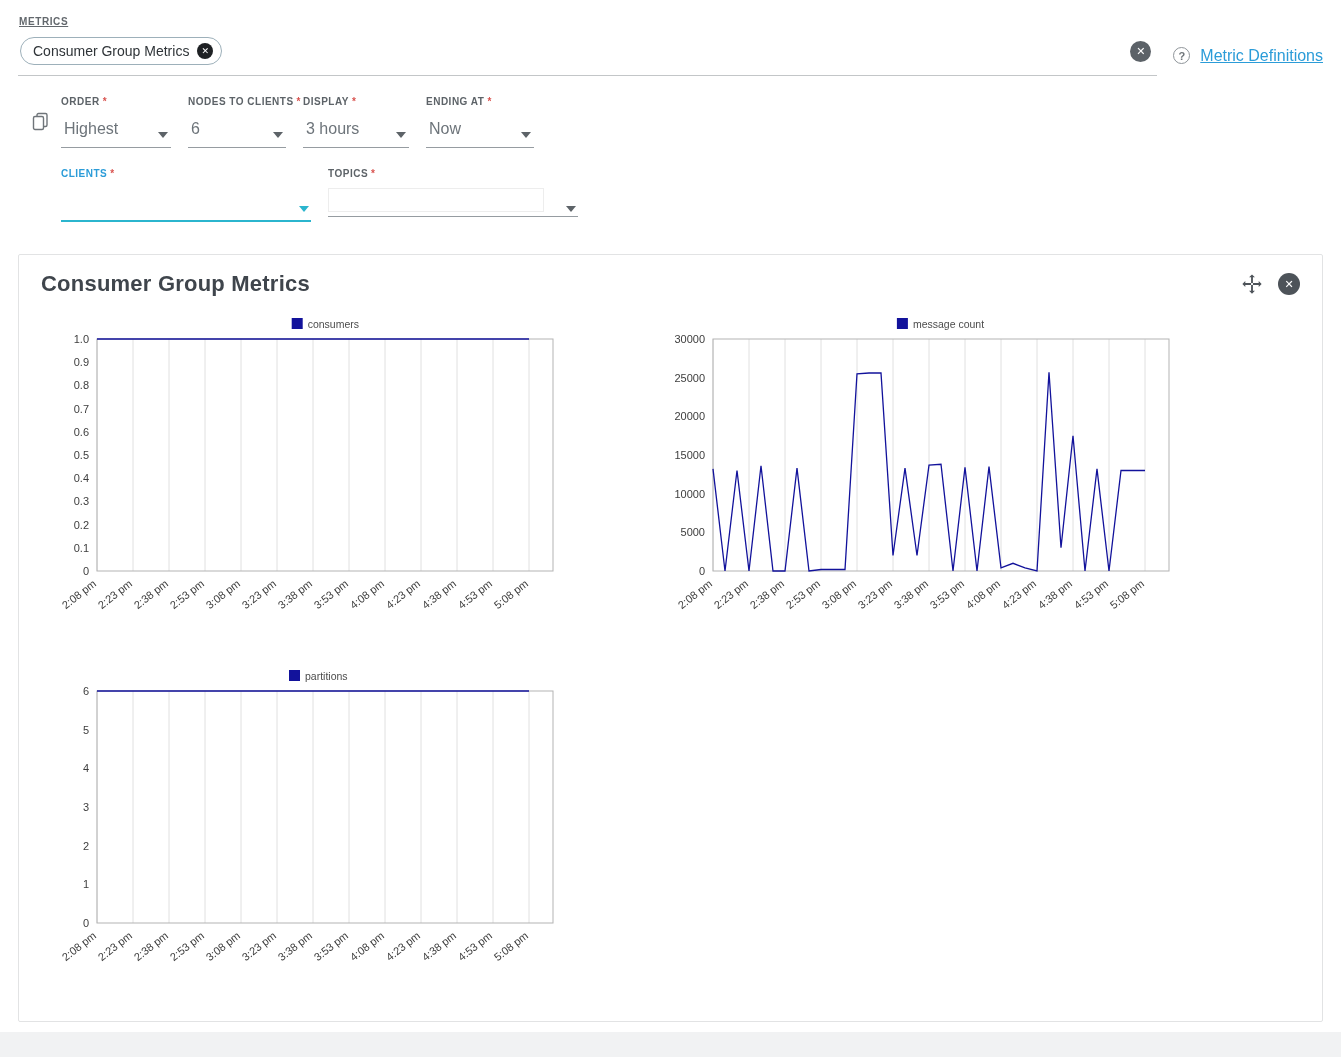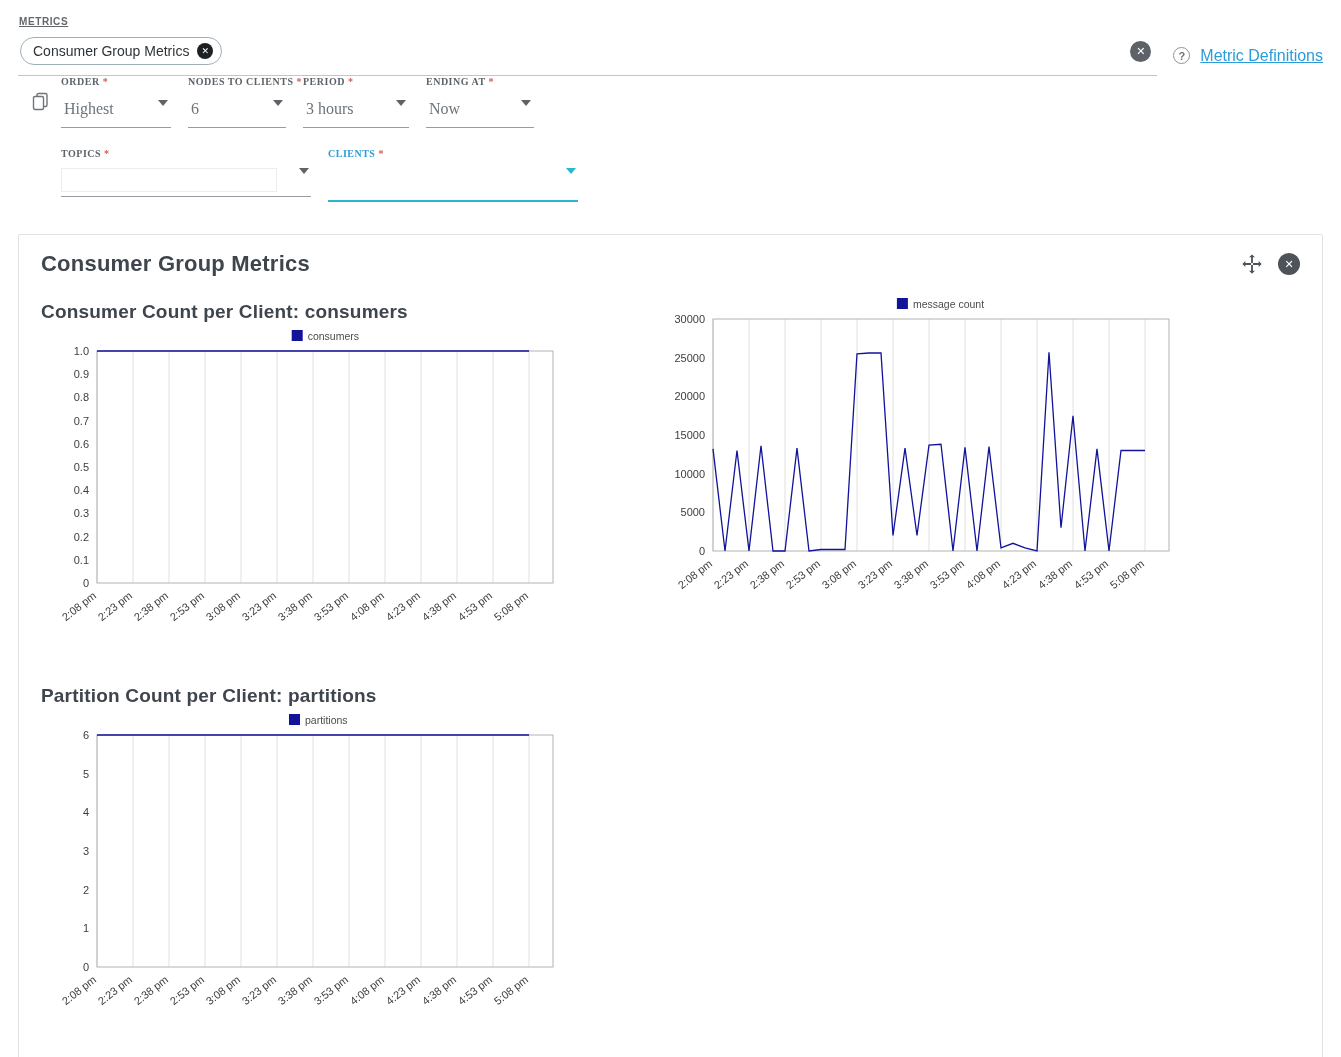--- a/index.html
+++ b/index.html
@@ -15,28 +15,28 @@
   .chip-x { width: 16px; height: 16px; border-radius: 50%; background: #1e2124; color: #fff; display: inline-flex; align-items: center; justify-content: center; font-size: 9px; cursor: pointer; }
   .chip-x::before { content: "\2715"; }
   .spacer { flex: 1; }
   .clear-btn { width: 21px; height: 21px; border-radius: 50%; border: none; background: #5c6268; color: #fff; font-size: 11px; display: inline-flex; align-items: center; justify-content: center; cursor: pointer; padding: 0; }
   .clear-btn::before { content: "\2715"; }
   .help { width: 17px; height: 17px; margin: 0 10px 0 16px; border-radius: 50%; border: 1.5px solid #8f959a; color: #6f757a; font-size: 11px; font-weight: 700; display: inline-flex; align-items: center; justify-content: center; cursor: pointer; }
   .help::before { content: "?"; }
   .mdlink { color: #2b9cd8; font-size: 16px; font-weight: 500; text-decoration: underline; cursor: pointer; white-space: nowrap; }
 
   
-  .form { display: flex; gap: 12px; padding-left: 14px; font-family: Liberation Serif, serif; }
+  .form { display: flex; gap: 12px; margin-top: 20px; padding-left: 14px; }
   .copy-icon-wrap { margin-top: 16px; }
   .fields { display: flex; flex-direction: column; gap: 20px; }
   .frow { display: flex; gap: 17px; }
   .field { display: flex; flex-direction: column; }
   .flabel { font-size: 10px; font-weight: 700; letter-spacing: .05em; color: #5d6368; margin-bottom: 9px; white-space: nowrap; }
   .req { color: #d9534f; margin-left: 3px; }
-  .fcontrol { display: flex; align-items: flex-start; justify-content: space-between; border-bottom: 1px solid #969ca1; padding: 4px 3px 9px 3px; }
+  .fcontrol { display: flex; align-items: flex-end; justify-content: space-between; border-bottom: 1px solid #969ca1; padding: 4px 3px 9px 3px; }
   .fvalue { font-size: 16px; color: #6d747a; }
   .caret { width: 0; height: 0; border-left: 5px solid transparent; border-right: 5px solid transparent; border-top: 6px solid #5d6368; }
   .combo { padding: 0 2px 4px 0; }
   .combo input { flex: 1; height: 24px; border: 1px solid #ededed; background: #fff; margin-right: 22px; outline: none; font-family: inherit; font-size: 14px; color: #3f454c; }
   .field.focused .flabel { color: #2b9cd8; }
   .field.focused .flabel .req { color: #d9534f; }
   .field.focused .fcontrol { border-bottom: 2px solid #2bb5ce; padding-bottom: 8px; }
   .field.focused .caret { border-top-color: #2bb5ce; }
   .field.focused input { border-color: transparent; }
 
@@ -93,44 +93,44 @@
             </div>
         </div>
         <div class="field" style="width:98px">
           <div class="flabel"><span>NODES TO CLIENTS</span><span class="req">*</span></div>
           <div class="fcontrol">
               <span class="fvalue">6</span>
               <span class="caret"></span>
             </div>
         </div>
         <div class="field" style="width:106px">
-          <div class="flabel"><span>PERIOD</span><span class="req">*</span></div>
+          <div class="flabel"><span>DISPLAY</span><span class="req">*</span></div>
           <div class="fcontrol">
               <span class="fvalue">3 hours</span>
               <span class="caret"></span>
             </div>
         </div>
         <div class="field" style="width:108px">
           <div class="flabel"><span>ENDING AT</span><span class="req">*</span></div>
           <div class="fcontrol">
               <span class="fvalue">Now</span>
               <span class="caret"></span>
             </div>
         </div>
       </div>
       <div class="frow">
+        <div class="field focused" style="width:250px">
+          <div class="flabel"><span>CLIENTS</span><span class="req">*</span></div>
+          <div class="fcontrol combo">
+              <input value="" style="">
+              <span class="caret"></span>
+            </div>
+        </div>
         <div class="field" style="width:250px">
           <div class="flabel"><span>TOPICS</span><span class="req">*</span></div>
-          <div class="fcontrol combo">
-              <input value="" style="">
-              <span class="caret"></span>
-            </div>
-        </div>
-        <div class="field focused" style="width:250px">
-          <div class="flabel"><span>CLIENTS</span><span class="req">*</span></div>
           <div class="fcontrol combo">
               <input value="" style="">
               <span class="caret"></span>
             </div>
         </div>
       </div>
     </div>
   </div>
 
   <div class="panel">
@@ -139,21 +139,21 @@
       <div class="panel-icons">
         <span class="move-icon">
           <svg viewBox="0 0 24 24" width="22" height="22" fill="#4d5359">
             <path d="M12 1.5l3.2 3.2h-2.2v6.3h-2V4.7H8.8L12 1.5zM12 22.5l-3.2-3.2h2.2V13h2v6.3h2.2L12 22.5zM1.5 12l3.2-3.2V11H11v2H4.7v2.2L1.5 12zM22.5 12l-3.2 3.2V13H13v-2h6.3V8.8L22.5 12z"></path>
           </svg>
         </span>
         <span class="circle-x"></span>
       </div>
     </div>
     <div class="charts">
-      <div class="chart"><h3 class="chart-title">Consumer Count per Client: consumers</h3><svg width="545" height="322" viewBox="0 0 545 322">
+      <div class="chart"><svg width="545" height="322" viewBox="0 0 545 322">
             <rect x="250.7" y="5" width="11" height="11" fill="#12129b"></rect>
             <text x="266.7" y="14.5" class="legend-text">consumers</text>
             <line x1="56" y1="26" x2="56" y2="258" stroke="#e0e0e0" stroke-width="1"></line>
             <line x1="92" y1="26" x2="92" y2="258" stroke="#e0e0e0" stroke-width="1"></line>
             <line x1="128" y1="26" x2="128" y2="258" stroke="#e0e0e0" stroke-width="1"></line>
             <line x1="164" y1="26" x2="164" y2="258" stroke="#e0e0e0" stroke-width="1"></line>
             <line x1="200" y1="26" x2="200" y2="258" stroke="#e0e0e0" stroke-width="1"></line>
             <line x1="236" y1="26" x2="236" y2="258" stroke="#e0e0e0" stroke-width="1"></line>
             <line x1="272" y1="26" x2="272" y2="258" stroke="#e0e0e0" stroke-width="1"></line>
             <line x1="308" y1="26" x2="308" y2="258" stroke="#e0e0e0" stroke-width="1"></line>
@@ -221,21 +221,21 @@
             <text x="236" y="272" text-anchor="end" class="tick" transform="rotate(-38 236 272)">3:23 pm</text>
             <text x="272" y="272" text-anchor="end" class="tick" transform="rotate(-38 272 272)">3:38 pm</text>
             <text x="308" y="272" text-anchor="end" class="tick" transform="rotate(-38 308 272)">3:53 pm</text>
             <text x="344" y="272" text-anchor="end" class="tick" transform="rotate(-38 344 272)">4:08 pm</text>
             <text x="380" y="272" text-anchor="end" class="tick" transform="rotate(-38 380 272)">4:23 pm</text>
             <text x="416" y="272" text-anchor="end" class="tick" transform="rotate(-38 416 272)">4:38 pm</text>
             <text x="452" y="272" text-anchor="end" class="tick" transform="rotate(-38 452 272)">4:53 pm</text>
             <text x="488" y="272" text-anchor="end" class="tick" transform="rotate(-38 488 272)">5:08 pm</text>
             <polyline points="56.0,155.9 68.0,258.0 80.0,157.5 92.0,258.0 104.0,152.8 116.0,258.0 128.0,258.0 140.0,155.1 152.0,258.0 164.0,256.5 176.0,256.5 188.0,256.5 200.0,60.8 212.0,60.0 224.0,60.0 236.0,242.5 248.0,155.1 260.0,242.5 272.0,152.1 284.0,151.3 296.0,258.0 308.0,154.4 320.0,258.0 332.0,153.6 344.0,254.9 356.0,250.3 368.0,254.9 380.0,258.0 392.0,59.3 404.0,234.8 416.0,122.7 428.0,258.0 440.0,155.9 452.0,258.0 464.0,157.5 476.0,157.5 488.0,157.5" fill="none" stroke="#12129b" stroke-width="1.3"></polyline>
           </svg></div>
-      <div class="chart"><h3 class="chart-title">Partition Count per Client: partitions</h3><svg width="545" height="322" viewBox="0 0 545 322">
+      <div class="chart"><svg width="545" height="322" viewBox="0 0 545 322">
             <rect x="248" y="5" width="11" height="11" fill="#12129b"></rect>
             <text x="264" y="14.5" class="legend-text">partitions</text>
             <line x1="56" y1="26" x2="56" y2="258" stroke="#e0e0e0" stroke-width="1"></line>
             <line x1="92" y1="26" x2="92" y2="258" stroke="#e0e0e0" stroke-width="1"></line>
             <line x1="128" y1="26" x2="128" y2="258" stroke="#e0e0e0" stroke-width="1"></line>
             <line x1="164" y1="26" x2="164" y2="258" stroke="#e0e0e0" stroke-width="1"></line>
             <line x1="200" y1="26" x2="200" y2="258" stroke="#e0e0e0" stroke-width="1"></line>
             <line x1="236" y1="26" x2="236" y2="258" stroke="#e0e0e0" stroke-width="1"></line>
             <line x1="272" y1="26" x2="272" y2="258" stroke="#e0e0e0" stroke-width="1"></line>
             <line x1="308" y1="26" x2="308" y2="258" stroke="#e0e0e0" stroke-width="1"></line>

